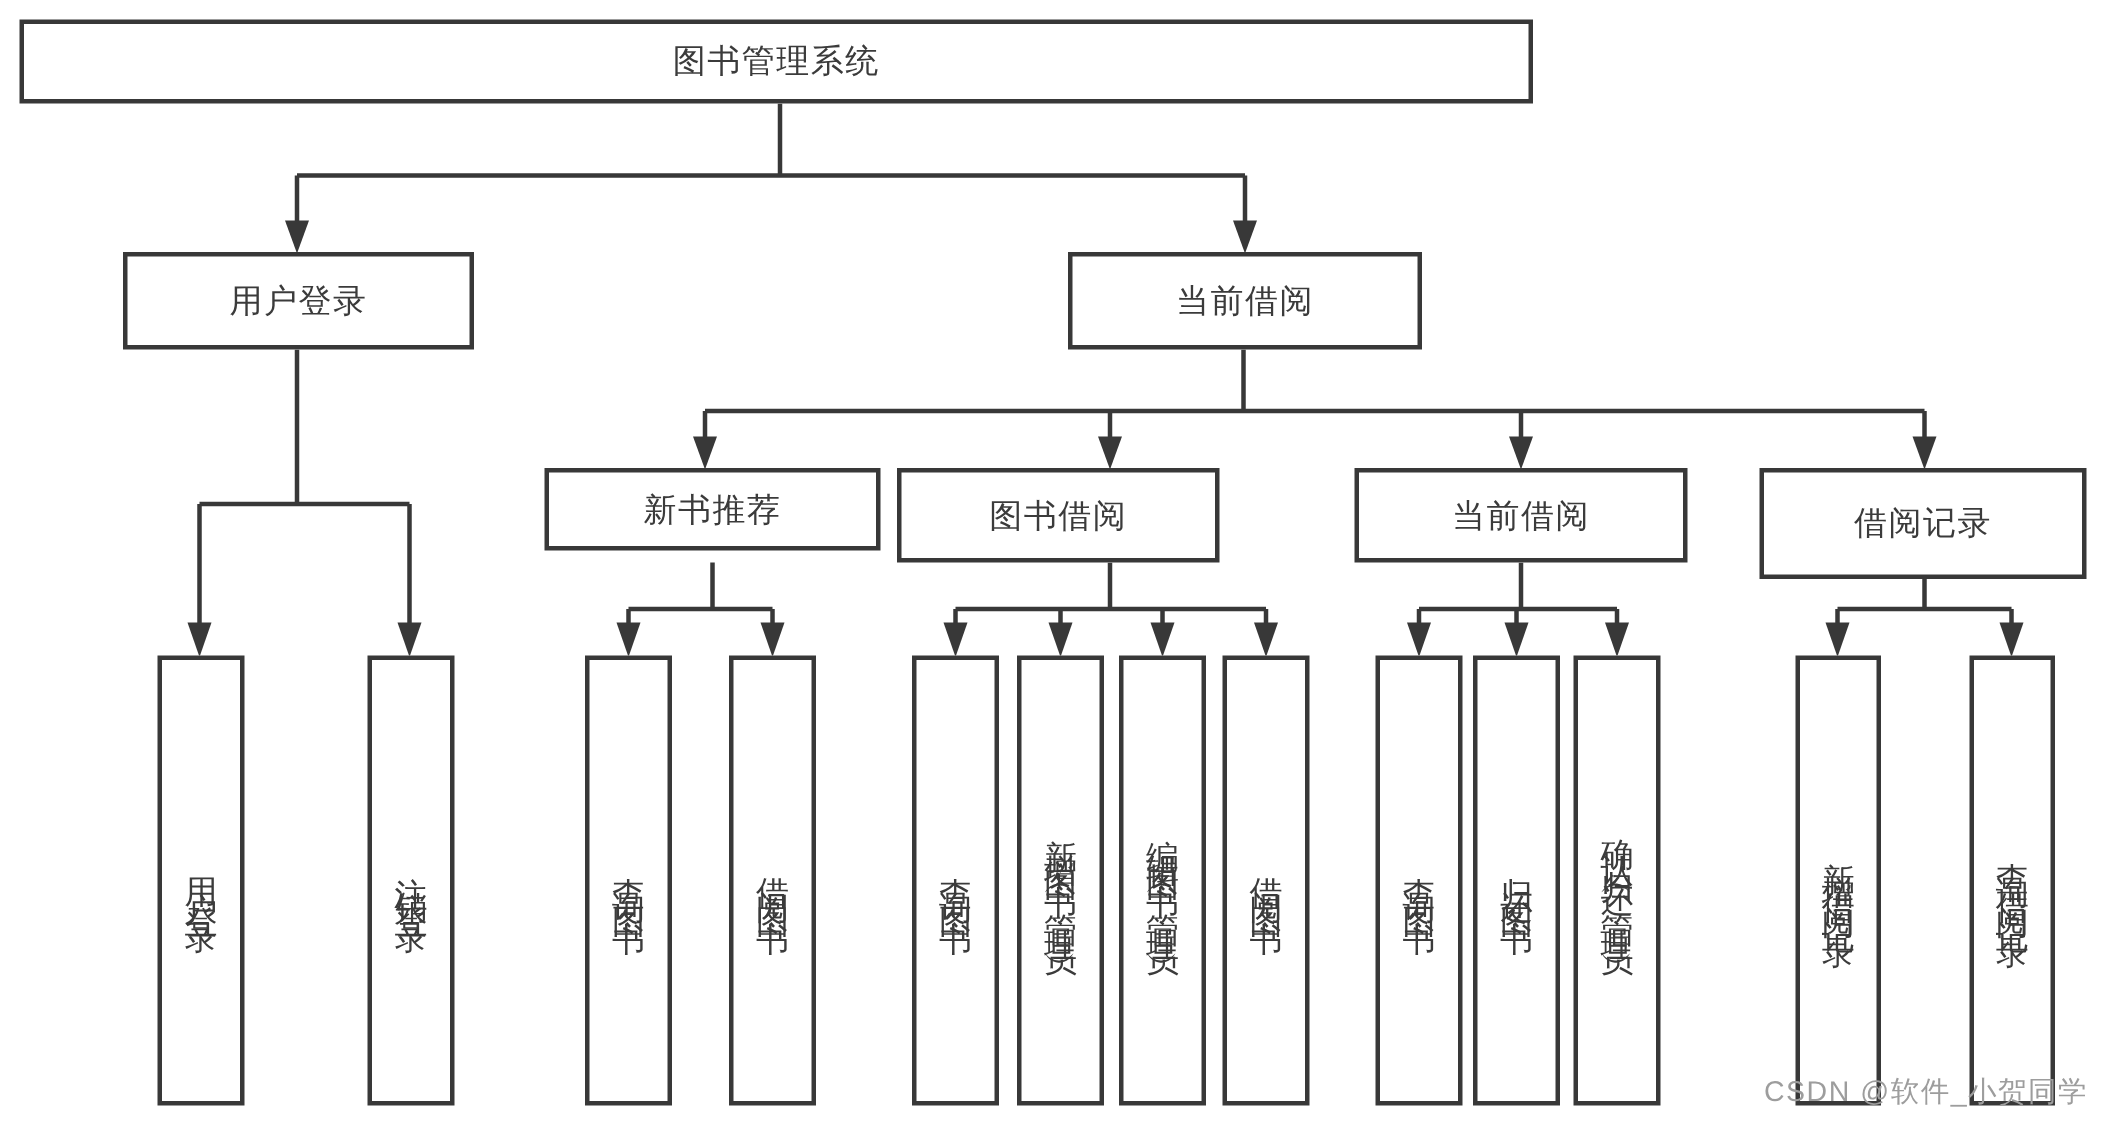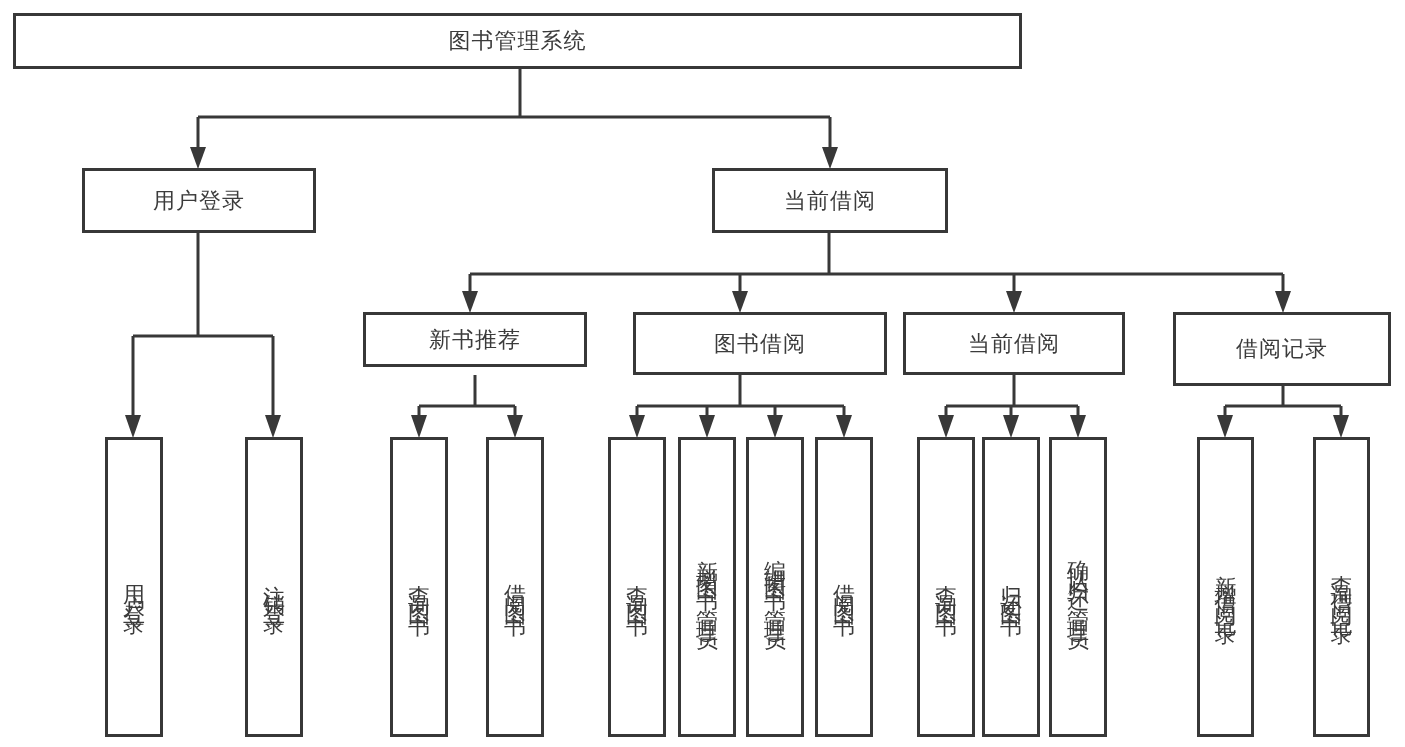--- a/index.html
+++ b/index.html
@@ -37,21 +37,21 @@
     line-height: 1;
     white-space: nowrap;
   }
   
   #root-box        { left: 13px;  top: 13px;  width: 1009px; height: 56px; }
   
   #n-user-login    { left: 82px;  top: 168px; width: 234px; height: 65px; }
   #n-book-mgmt     { left: 712px; top: 168px; width: 236px; height: 65px; }
   
   #n-new-book      { left: 363px;  top: 312px; width: 224px; height: 55px; }
-  #n-book-borrow   { left: 633px;  top: 312px; width: 254px; height: 63px; }
+  #n-book-borrow   { left: 598px;  top: 312px; width: 215px; height: 63px; }
   #n-current       { left: 903px;  top: 312px; width: 222px; height: 63px; }
   #n-records       { left: 1173px; top: 312px; width: 218px; height: 74px; }
   
   .leaf { top: 437px; width: 58px; height: 300px; }
   #l-user-login    { left: 105px; }
   #l-logout        { left: 245px; }
   #l-rec-query     { left: 390px; }
   #l-rec-borrow    { left: 486px; }
   #l-bb-query      { left: 608px; }
   #l-bb-add        { left: 678px; }
@@ -181,14 +181,15 @@
   <div class="node v-node leaf" id="l-cb-confirm">
     <span>确认归还（管理员）</span>
   </div>
   <div class="node v-node leaf" id="l-br-add">
     <span>新增借阅记录</span>
   </div>
   <div class="node v-node leaf" id="l-br-query">
     <span>查询借阅记录</span>
   </div>
 
+  <div class="watermark">CSDN @软件_小贺同学</div>
 
 </div>
 
 </body></html>

